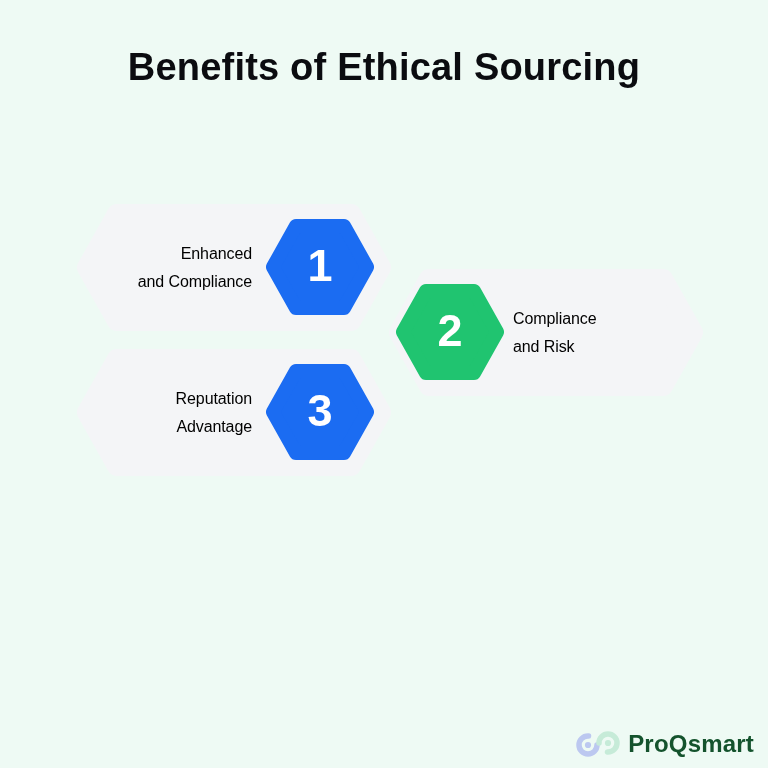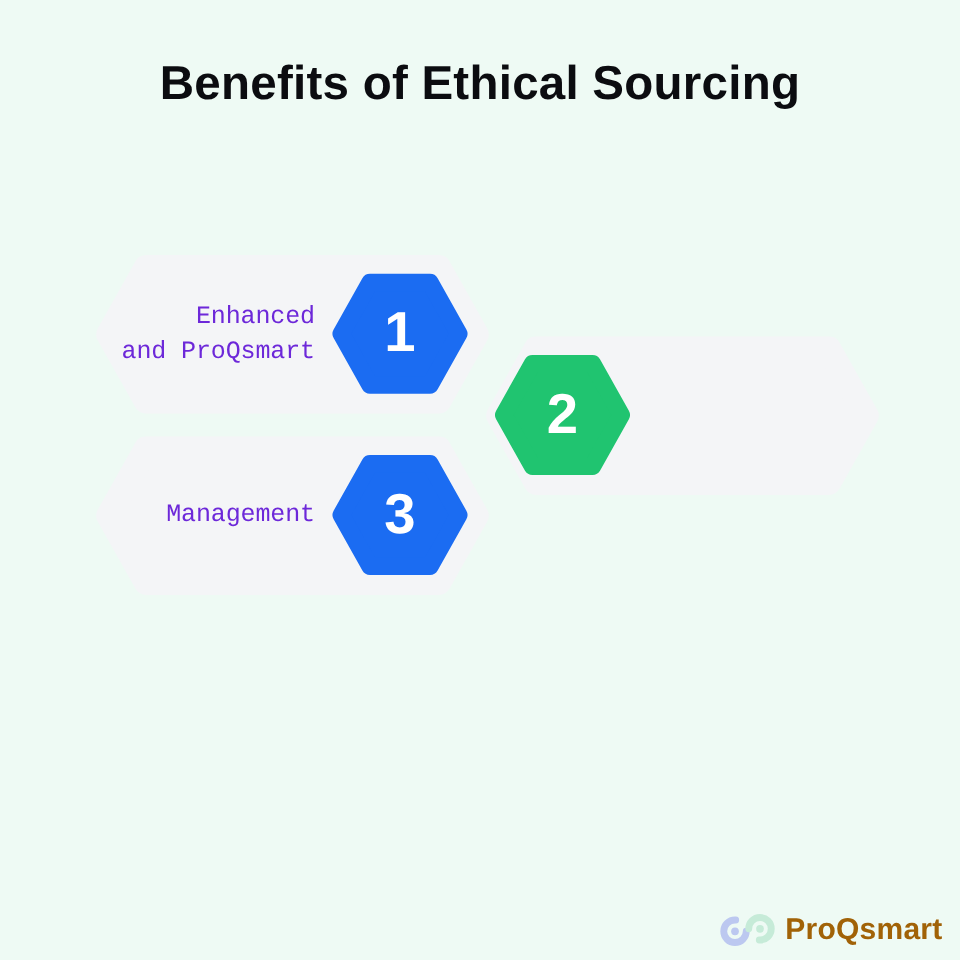--- a/index.html
+++ b/index.html
@@ -52,93 +52,95 @@
     color: #ffffff;
     font-weight: 700;
     font-size: 45px;
     padding-bottom: 2px;
   }
 
   .card-text {
     position: absolute;
     top: 50%;
     transform: translateY(-50%);
-    color: #6d28d9;
-    font-size: 20px;
+    color: #000000;
+    font-size: 16px;
     line-height: 28px;
     letter-spacing: -0.1px;
-    font-family: Liberation Mono, monospace;
   }
   .text-right { left: 0; width: 176px; text-align: right; }
   .text-left  { left: 125px; width: 180px; text-align: left; }
   .card-text .line { display: block; }
 
   
   .brand {
     position: absolute;
     right: 14px; bottom: 10px;
     display: flex; align-items: center;
     gap: 7px;
   }
   .brand-icon { width: 46px; height: 28px; display: block; }
   .brand-name {
-    color: #a16207;
+    color: #14532d;
     font-weight: 700;
     font-size: 24px;
     letter-spacing: 0.2px;
   }
 </style>
 </head>
 <body>
 
 <div class="title">
   <div>Benefits of Ethical Sourcing</div>
 </div>
 
 <div class="item item-1">
   <svg class="card-svg" viewBox="0 0 316 127" aria-hidden="true">
     <polygon points="11,63.5 41,10 275,10 305,63.5 275,117 41,117" stroke-width="20" stroke-linejoin="round" fill="#f4f5f7"></polygon>
     <polygon points="11,63.5 41,10 275,10 305,63.5 275,117 41,117" fill="none" stroke-width="20" stroke-linejoin="round" stroke="#f4f5f7"></polygon>
   </svg>
   <div class="card-text text-right">
     <span class="line">Enhanced</span>
-    <span class="line">and ProQsmart</span>
+    <span class="line">and Compliance</span>
   </div>
   <div class="badge badge-right">
     <svg viewBox="0 0 110 100" aria-hidden="true">
       <polygon points="8,50 31,9 79,9 102,50 79,91 31,91" stroke-width="14" stroke-linejoin="round" fill="#1b6cf2"></polygon>
       <polygon points="8,50 31,9 79,9 102,50 79,91 31,91" fill="none" stroke-width="14" stroke-linejoin="round" stroke="#1b6cf2"></polygon>
     </svg>
     <span class="num">1</span>
   </div>
 </div>
 
 <div class="item item-2">
   <svg class="card-svg" viewBox="0 0 316 127" aria-hidden="true">
     <polygon points="11,63.5 41,10 275,10 305,63.5 275,117 41,117" stroke-width="20" stroke-linejoin="round" fill="#f4f5f7"></polygon>
     <polygon points="11,63.5 41,10 275,10 305,63.5 275,117 41,117" fill="none" stroke-width="20" stroke-linejoin="round" stroke="#f4f5f7"></polygon>
   </svg>
   <div class="card-text text-left">
+    <span class="line">Compliance</span>
+    <span class="line">and Risk</span>
   </div>
   <div class="badge badge-left">
     <svg viewBox="0 0 110 100" aria-hidden="true">
       <polygon points="8,50 31,9 79,9 102,50 79,91 31,91" stroke-width="14" stroke-linejoin="round" fill="#20c470"></polygon>
       <polygon points="8,50 31,9 79,9 102,50 79,91 31,91" fill="none" stroke-width="14" stroke-linejoin="round" stroke="#20c470"></polygon>
     </svg>
     <span class="num">2</span>
   </div>
 </div>
 
 <div class="item item-3">
   <svg class="card-svg" viewBox="0 0 316 127" aria-hidden="true">
     <polygon points="11,63.5 41,10 275,10 305,63.5 275,117 41,117" stroke-width="20" stroke-linejoin="round" fill="#f4f5f7"></polygon>
     <polygon points="11,63.5 41,10 275,10 305,63.5 275,117 41,117" fill="none" stroke-width="20" stroke-linejoin="round" stroke="#f4f5f7"></polygon>
   </svg>
   <div class="card-text text-right">
-    <span class="line">Management</span>
+    <span class="line">Reputation</span>
+    <span class="line">Advantage</span>
   </div>
   <div class="badge badge-right">
     <svg viewBox="0 0 110 100" aria-hidden="true">
       <polygon points="8,50 31,9 79,9 102,50 79,91 31,91" stroke-width="14" stroke-linejoin="round" fill="#1b6cf2"></polygon>
       <polygon points="8,50 31,9 79,9 102,50 79,91 31,91" fill="none" stroke-width="14" stroke-linejoin="round" stroke="#1b6cf2"></polygon>
     </svg>
     <span class="num">3</span>
   </div>
 </div>
 

